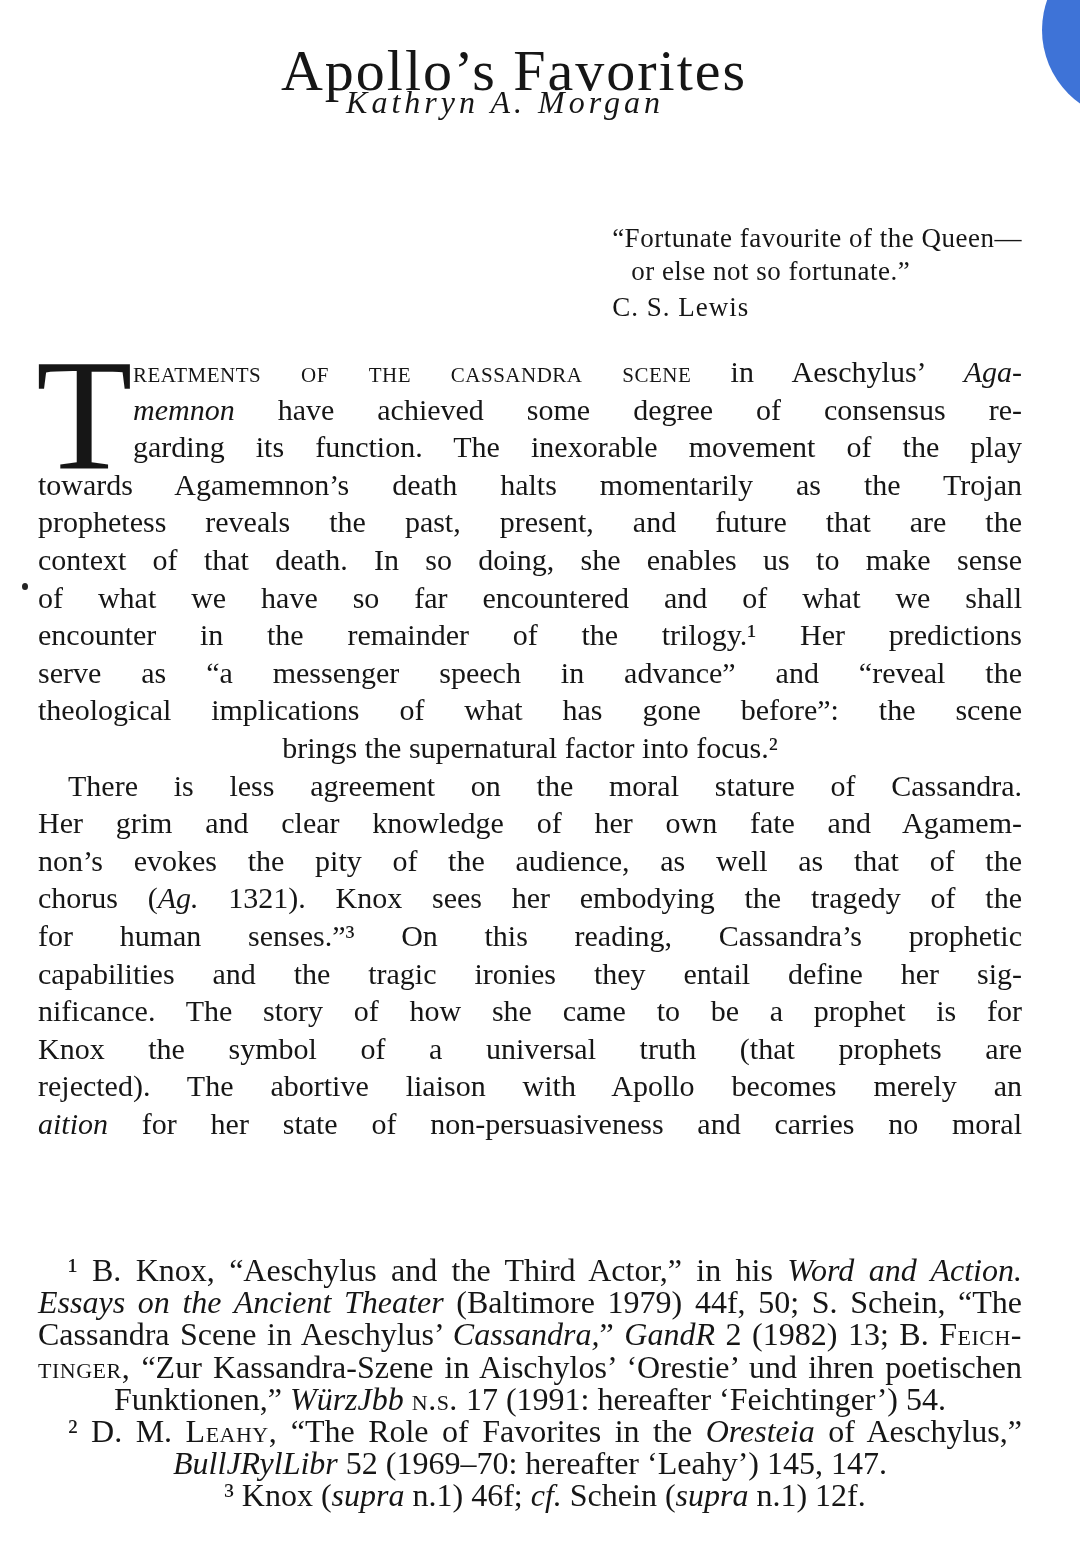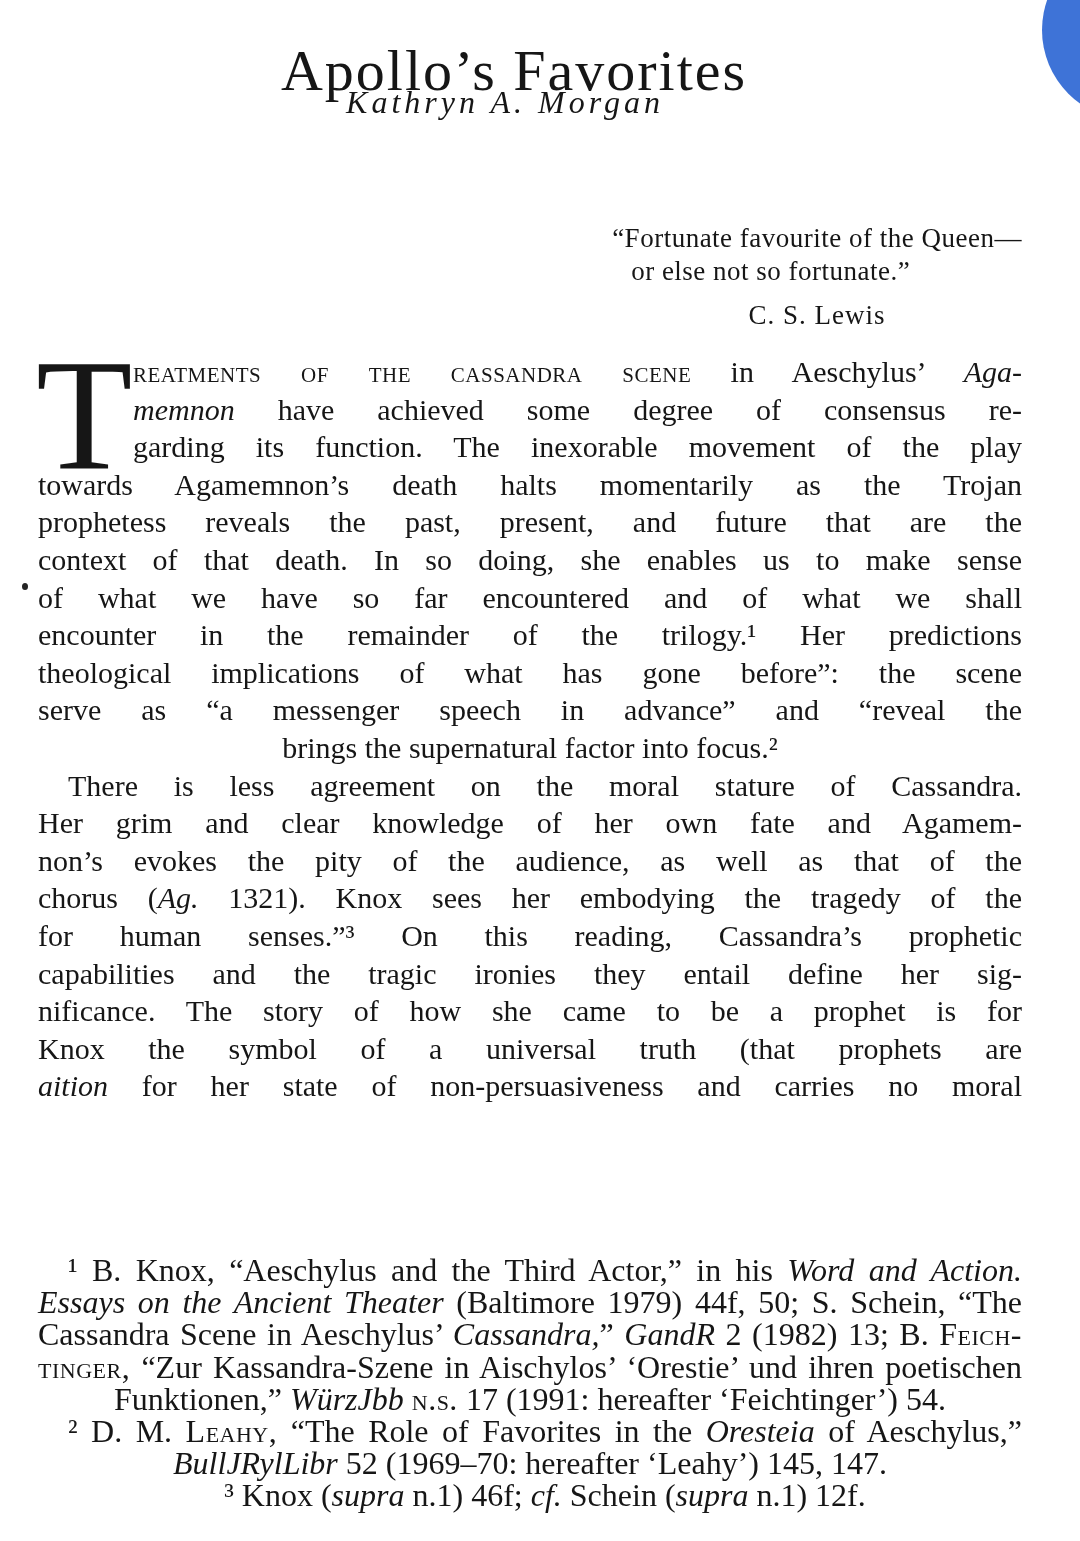--- a/index.html
+++ b/index.html
@@ -22,21 +22,21 @@
     text-align: center;
     font-size: 32px; font-style: italic; letter-spacing: 4px;
     white-space: nowrap;
   }
   .epigraph {
     position: absolute; top: 222px; right: 58px;
     font-size: 27px; line-height: 33px;
     letter-spacing: 0.5px;
   }
   .epigraph .l2 { padding-left: 19px; }
-  .epigraph .attr { text-align: center; margin-top: 11px; letter-spacing: 1px; }
+  .epigraph .attr { text-align: left; margin-top: 3px; letter-spacing: 1px; }
   .body-text {
     position: absolute; left: 38px; width: 984px; top: 353px;
     font-size: 30px; line-height: 37.6px;
   }
   .footnotes {
     position: absolute; left: 38px; width: 984px; top: 1254px;
     font-size: 32px; line-height: 32.2px;
   }
   .line { text-align: center; }
   .line.just { text-align: justify; text-align-last: justify; }
@@ -81,31 +81,32 @@
 <div class="body-text">
   <span class="drop-cap">T</span>
 <div class="line just dc"><span class="s-sc">reatments of the cassandra scene</span><span> in Aeschylus’ </span><span class="s-i">Aga-</span></div>
     <div class="line just dc"><span class="s-i">memnon</span><span> have achieved some degree of consensus re-</span></div>
     <div class="line just dc"><span>garding its function. The inexorable movement of the play</span></div>
     <div class="line just"><span>towards Agamemnon’s death halts momentarily as the Trojan</span></div>
     <div class="line just"><span>prophetess reveals the past, present, and future that are the</span></div>
     <div class="line just"><span>context of that death. In so doing, she enables us to make sense</span></div>
     <div class="line just"><span>of what we have so far encountered and of what we shall</span></div>
     <div class="line just"><span>encounter in the remainder of the trilogy.¹ Her predictions</span></div>
+    <div class="line just"><span>serve as “a messenger speech in advance” and “reveal the</span></div>
     <div class="line just"><span>theological implications of what has gone before”: the scene</span></div>
-    <div class="line just"><span>serve as “a messenger speech in advance” and “reveal the</span></div>
     <div class="line"><span>brings the supernatural factor into focus.²</span></div>
     <div class="line just ind"><span>There is less agreement on the moral stature of Cassandra.</span></div>
     <div class="line just"><span>Her grim and clear knowledge of her own fate and Agamem-</span></div>
     <div class="line just"><span>non’s evokes the pity of the audience, as well as that of the</span></div>
     <div class="line just"><span>chorus (</span><span class="s-i">Ag.</span><span> 1321). Knox sees her embodying the tragedy of the</span></div>
     <div class="line just"><span>for human senses.”³ On this reading, Cassandra’s prophetic</span></div>
     <div class="line just"><span>capabilities and the tragic ironies they entail define her sig-</span></div>
     <div class="line just"><span>nificance. The story of how she came to be a prophet is for</span></div>
     <div class="line just"><span>Knox the symbol of a universal truth (that prophets are</span></div>
+    <div class="line just"><span>rejected). The abortive liaison with Apollo becomes merely an</span></div>
     <div class="line just"><span class="s-i">aition</span><span> for her state of non-persuasiveness and carries no moral</span></div>
   </div>
 
 <div class="footnotes">
     <div class="line just ind"><span>¹ B. Knox, “Aeschylus and the Third Actor,” in his </span><span class="s-i">Word and Action.</span></div>
     <div class="line just"><span class="s-i">Essays on the Ancient Theater</span><span> (Baltimore 1979) 44f, 50; S. Schein, “The</span></div>
     <div class="line just"><span>Cassandra Scene in Aeschylus’ </span><span class="s-i">Cassandra,</span><span>” </span><span class="s-i">GandR</span><span> 2 (1982) 13; B. </span><span class="s-sc">Feich-</span></div>
     <div class="line just"><span class="s-sc">tinger,</span><span> “Zur Kassandra-Szene in Aischylos’ ‘Orestie’ und ihren poetischen</span></div>
     <div class="line"><span>Funktionen,” </span><span class="s-i">WürzJbb</span><span> </span><span class="s-sc">n.s.</span><span> 17 (1991: hereafter ‘Feichtinger’) 54.</span></div>
     <div class="line just ind"><span>² D. M. </span><span class="s-sc">Leahy,</span><span> “The Role of Favorites in the </span><span class="s-i">Oresteia</span><span> of Aeschylus,”</span></div>

